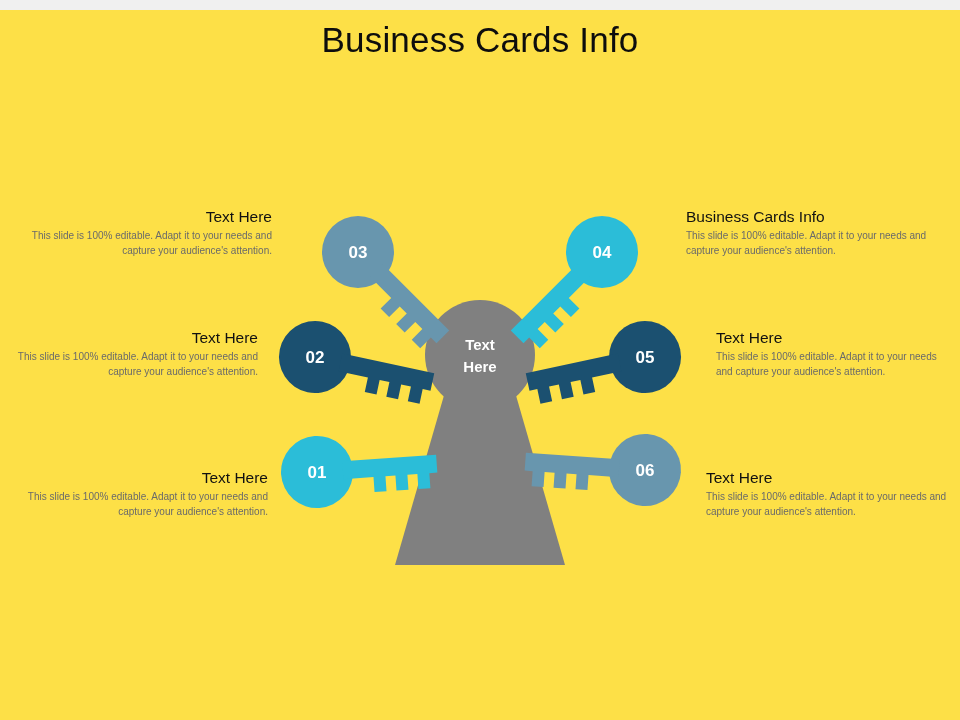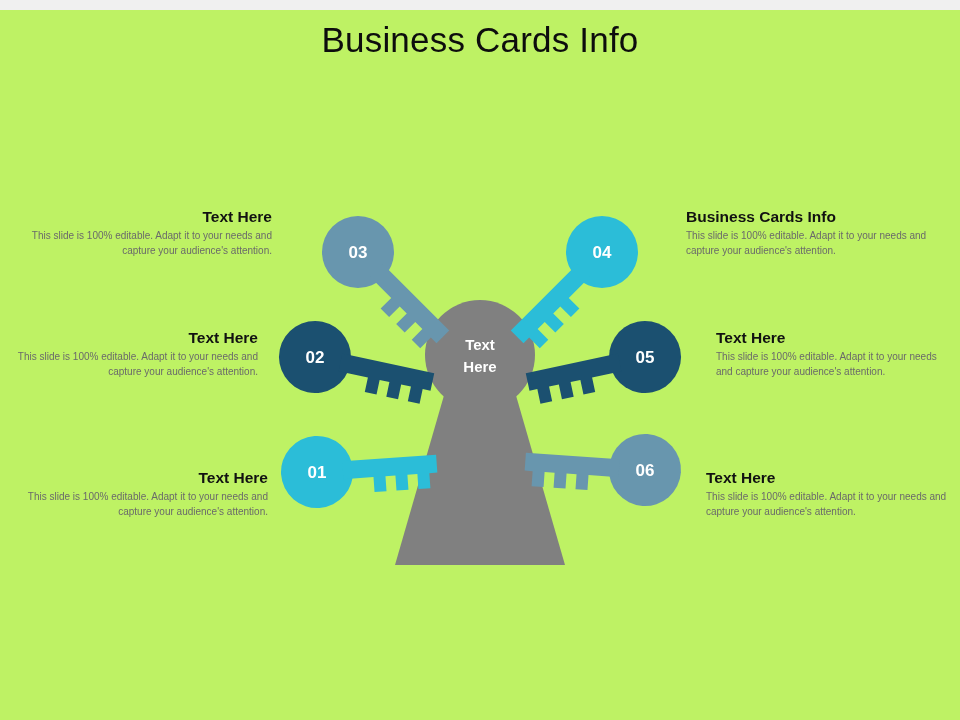--- a/index.html
+++ b/index.html
@@ -10,21 +10,21 @@
     width: 960px;
     height: 720px;
     background: #ffffff;
     font-family: "Liberation Sans", sans-serif;
     overflow: hidden;
   }
   #slide {
     position: relative;
     width: 960px;
     height: 720px;
-    background: #bef264;
+    background: #fde047;
   }
   #top-band {
     position: absolute;
     left: 0;
     top: 0;
     width: 960px;
     height: 10px;
     background: #f0f0f0;
   }
   #page-title {
@@ -40,21 +40,21 @@
     font-family: "Liberation Sans", sans-serif;
   }
 
   
   .txt-block {
     position: absolute;
     width: 250px;
   }
   .txt-block .hd {
     font-size: 15.5px;
-    font-weight: bold;
+    font-weight: normal;
     color: #111111;
     margin: 0 0 3px 0;
     line-height: 1.25;
   }
   .txt-block .bd {
     font-size: 10px;
     font-weight: normal;
     color: #6a6a6a;
     line-height: 1.42;
     margin: 0;

